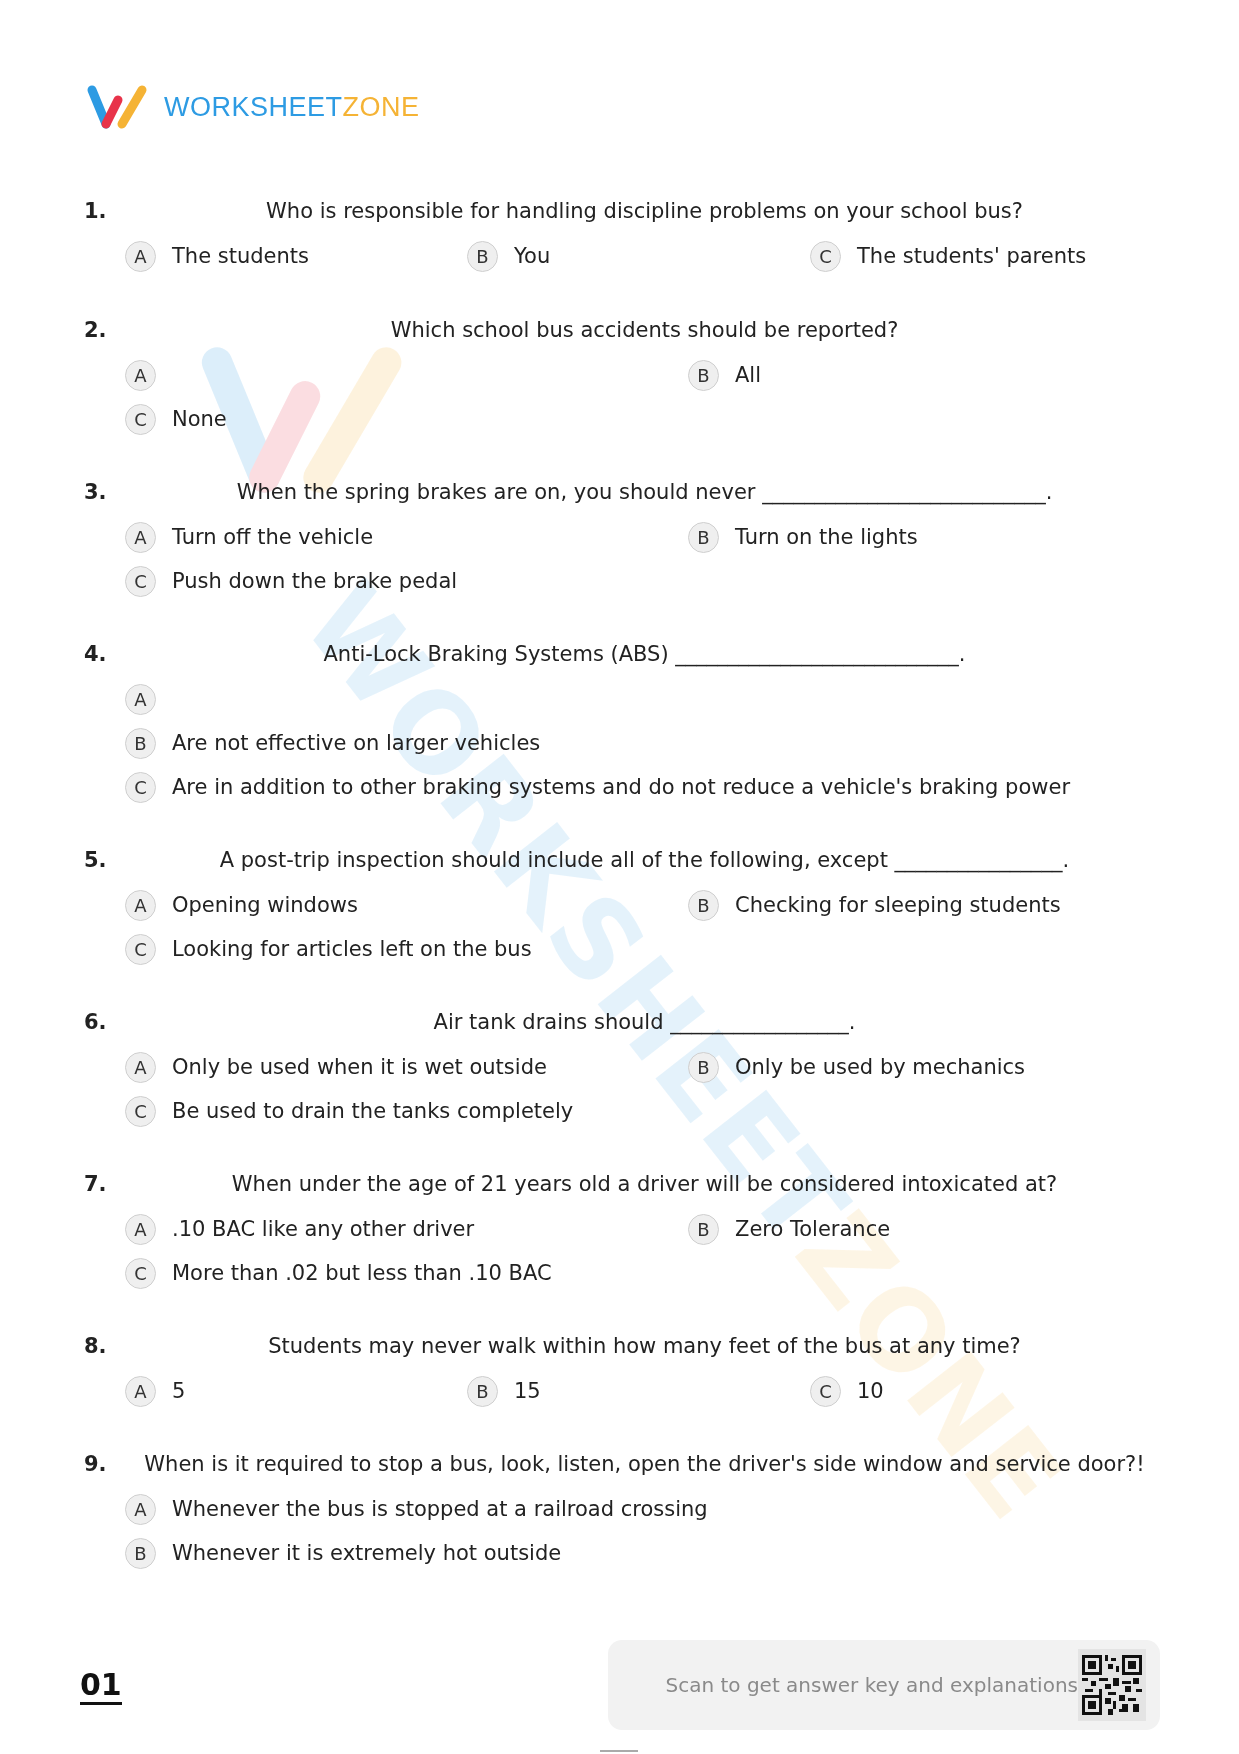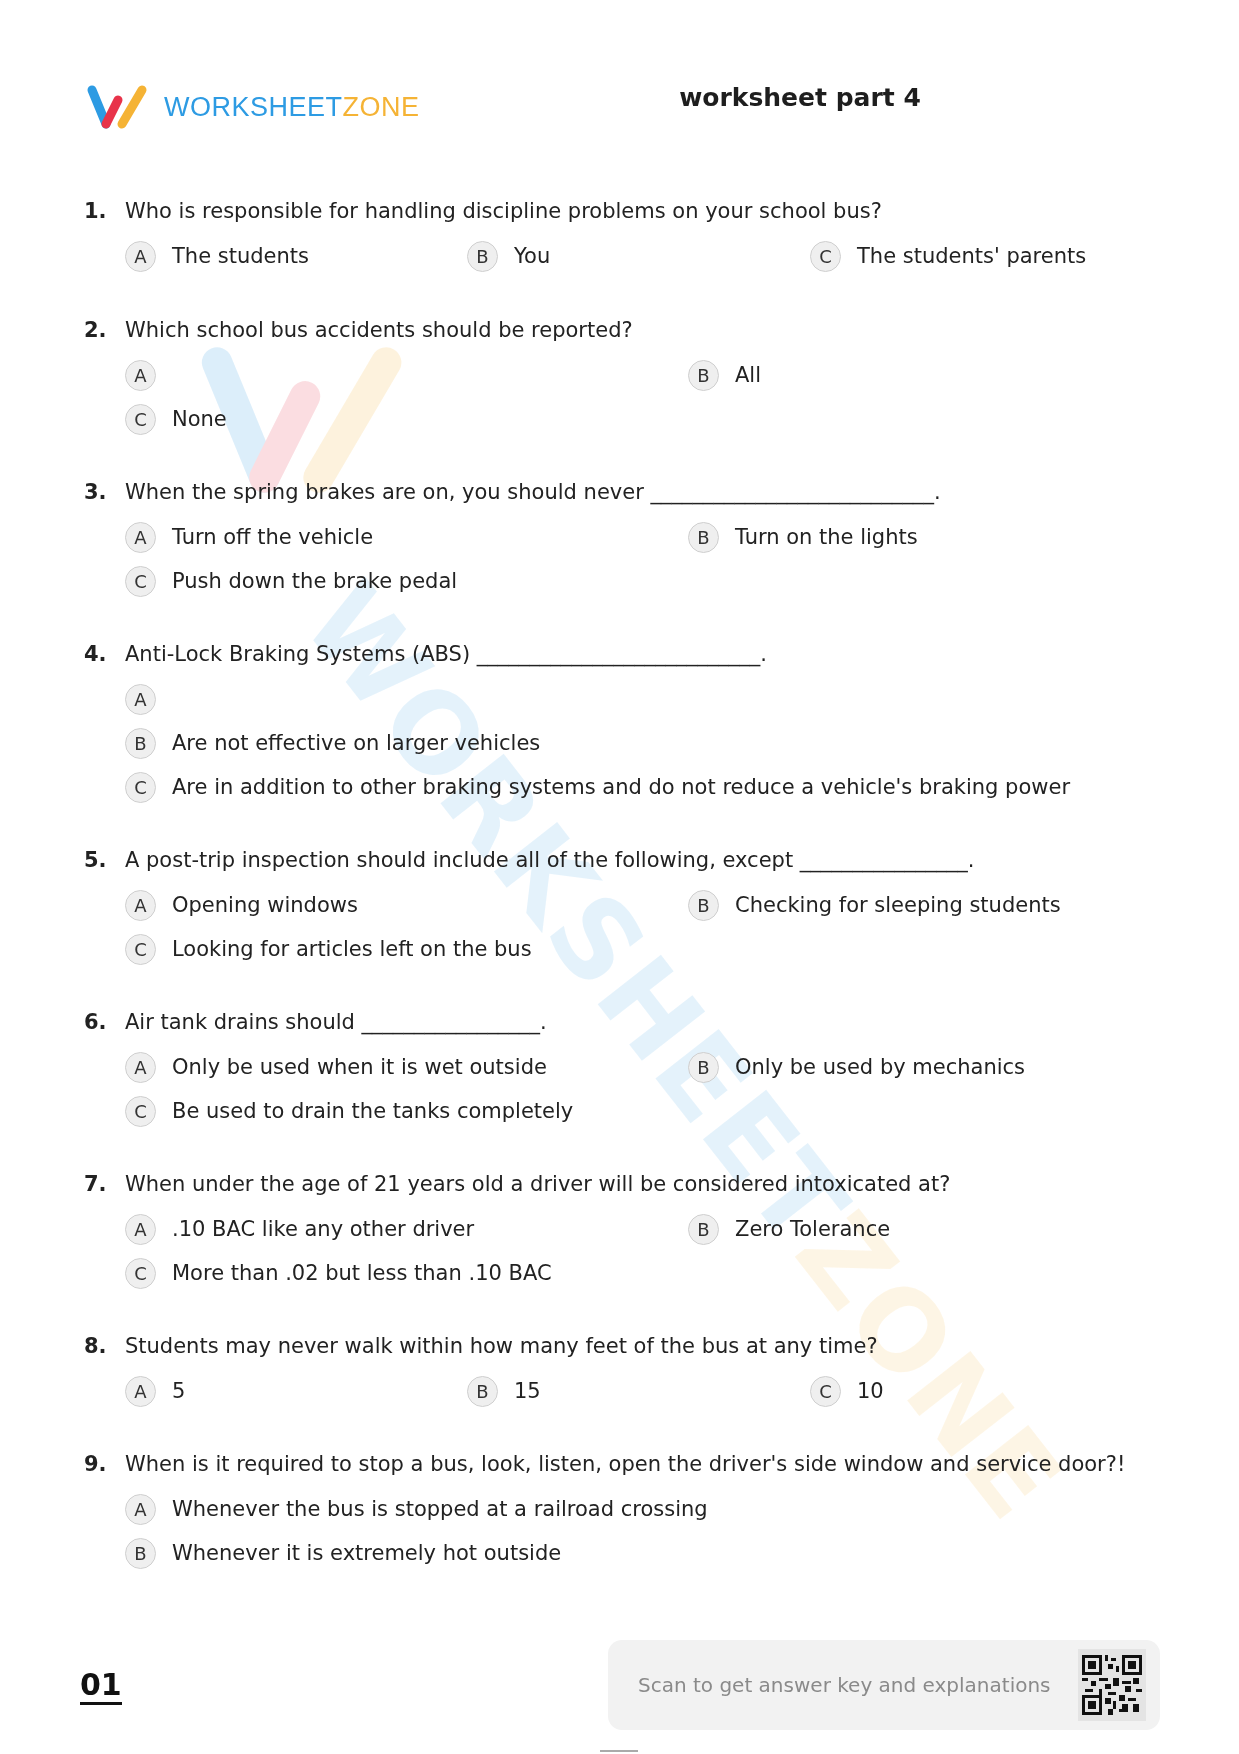--- a/index.html
+++ b/index.html
@@ -21,33 +21,33 @@
   .wm-text { position:absolute; left:380px; top:560px; transform-origin:0 0; transform:rotate(52deg);
              font-family:"DejaVu Sans", sans-serif; font-size:110px; font-weight:bold; letter-spacing:2px;
              white-space:nowrap; opacity:0.12; }
   .wm-text .w { color:#2d9be3; }
   .wm-text .z { color:#f5b335; }
 
   
   .q { position:absolute; left:84px; width:1080px; }
   .q-line { display:flex; font-size:21px; line-height:30px; color:#222; }
   .q-num { width:41px; font-weight:bold; }
-  .q-text { flex:1; }
+  .q-text { flex:1;text-align:center; }
   .opts { position:relative; margin-left:41px; }
   .opt { position:absolute; display:flex; align-items:center; font-size:21px; color:#222; height:30px; }
   .opt-circle { width:31px; height:31px; border-radius:50%; background:#efefef; border:1px solid #cfcfcf;
                 box-sizing:border-box; display:flex; align-items:center; justify-content:center;
                 font-size:18px; color:#333; margin-right:16px; }
 
   
   .page-num { position:absolute; left:80px; top:1670px; font-size:30px; font-weight:bold; color:#111;
               border-bottom:3px solid #111; line-height:30px; padding-bottom:2px; }
   .scan-box { position:absolute; left:608px; top:1640px; width:552px; height:90px; background:#f2f2f2;
               border-radius:14px; display:flex; align-items:center; }
-  .scan-text { margin-left:30px; font-size:20px; color:#8a8a8a; flex:1; }
+  .scan-text { margin-left:30px; font-size:20px; color:#8a8a8a; flex:1;text-align:right; }
   .qr { width:68px; height:72px; background:#e4e4e4; margin-right:14px; display:flex; align-items:center; justify-content:center; }
   .bottom-line { position:absolute; left:600px; top:1750px; width:38px; height:2px; background:#aaa; }
 </style>
 </head>
 <body>
 
 <div class="page">
 
   <div class="wm-logo">
     <svg width="230" height="180" viewBox="0 0 68 50">
@@ -60,21 +60,20 @@
 
   <div class="logo">
     <svg viewBox="0 0 68 50">
       <line x1="8" y1="8" x2="22" y2="42" stroke="#2d9be3" stroke-width="9" stroke-linecap="round"></line>
       <line x1="22" y1="42" x2="34" y2="18" stroke="#e8334a" stroke-width="9" stroke-linecap="round"></line>
       <line x1="38" y1="42" x2="58" y2="8" stroke="#f5b335" stroke-width="9" stroke-linecap="round"></line>
     </svg>
     <div class="logo-text"><span class="w">WORKSHEET</span><span class="z">ZONE</span></div>
   </div>
   <div class="title">
-    <div>worksheet part 4</div>
   </div>
 
   <div class="q" style="top:196px;">
     <div class="q-line">
         <span class="q-num">1.</span>
         <span class="q-text">Who is responsible for handling discipline problems on your school bus?</span>
       </div>
     <div class="opts" style="height:60px;">
       <div class="opt" style="left:0;top:15px;">
           <span class="opt-circle">A</span>

